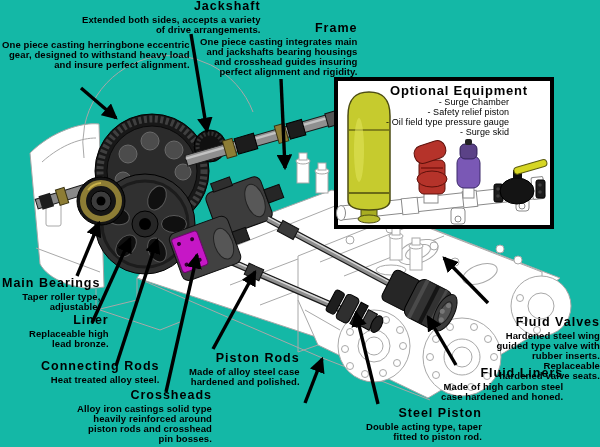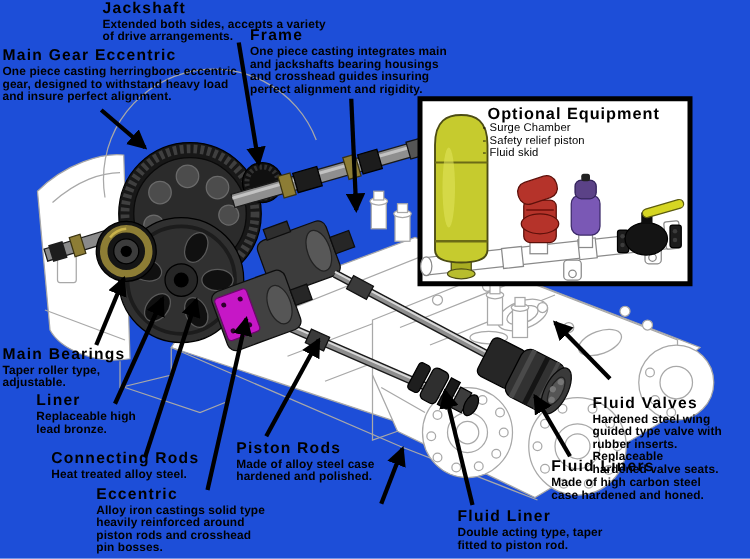--- a/index.html
+++ b/index.html
@@ -1,17 +1,17 @@
 <!DOCTYPE html>
 <html><head>
 <meta charset="utf-8">
 <style>
   html,body{margin:0;padding:0;background:#fff;}
-  .stage{position:relative;width:600px;height:447px;background:#1d4ed8;overflow:hidden;
-         font-family:"Liberation Sans",sans-serif;}
+  .stage{position:relative;width:600px;height:447px;background:#14b8a6;overflow:hidden;
+         font-family:"Liberation Sans",sans-serif;text-align:right;}
   .stage svg{position:absolute;left:0;top:0;z-index:1;}
   .label{position:absolute;z-index:2;color:#000;}
   .label .lt{font-weight:bold;font-size:12.5px;letter-spacing:1px;line-height:13px;white-space:nowrap;}
   .label .lb{font-weight:bold;font-size:9.5px;letter-spacing:0.1px;line-height:10px;
              white-space:pre-line;margin-top:2px;}
   .oe-title{position:absolute;z-index:2;font-weight:bold;font-size:13px;letter-spacing:0.8px;
             line-height:13px;white-space:nowrap;color:#000;}
   .oe-items{position:absolute;z-index:2;color:#000;}
   .oe-items div{font-weight:normal;font-size:9px;letter-spacing:0.1px;line-height:10px;white-space:nowrap;}
 </style>
@@ -300,21 +300,20 @@
     <line x1="488" y1="303" x2="444" y2="258" marker-end="url(#ah)"></line>
   </g>
 </svg>
 
   <div class="label" style="left:82px;top:0px">
     <div class="lt">Jackshaft</div>
     <div class="lb">Extended both sides, accepts a variety
 of drive arrangements.</div>
   </div>
   <div class="label" style="left:2px;top:38px">
-    <div class="lt">Main Gear Eccentric</div>
     <div class="lb">One piece casting herringbone eccentric
 gear, designed to withstand heavy load
 and insure perfect alignment.</div>
   </div>
   <div class="label" style="left:200px;top:22px">
     <div class="lt">Frame</div>
     <div class="lb">One piece casting integrates main
 and jackshafts bearing housings
 and crosshead guides insuring
 perfect alignment and rigidity.</div>
@@ -327,49 +326,50 @@
   <div class="label" style="left:29px;top:314px">
     <div class="lt">Liner</div>
     <div class="lb">Replaceable high
 lead bronze.</div>
   </div>
   <div class="label" style="left:41px;top:360px">
     <div class="lt">Connecting Rods</div>
     <div class="lb">Heat treated alloy steel.</div>
   </div>
   <div class="label" style="left:77px;top:389px">
-    <div class="lt">Eccentric</div>
+    <div class="lt">Crossheads</div>
     <div class="lb">Alloy iron castings solid type
 heavily reinforced around
 piston rods and crosshead
 pin bosses.</div>
   </div>
   <div class="label" style="left:189px;top:352px">
     <div class="lt">Piston Rods</div>
     <div class="lb">Made of alloy steel case
 hardened and polished.</div>
   </div>
   <div class="label" style="left:366px;top:407px">
-    <div class="lt">Fluid Liner</div>
+    <div class="lt">Steel Piston</div>
     <div class="lb">Double acting type, taper
 fitted to piston rod.</div>
   </div>
   <div class="label" style="left:441px;top:367px">
     <div class="lt">Fluid Liners</div>
     <div class="lb">Made of high carbon steel
 case hardened and honed.</div>
   </div>
   <div class="label" style="left:474px;top:316px">
     <div class="lt">Fluid Valves</div>
     <div class="lb">Hardened steel wing
 guided type valve with
 rubber inserts. Replaceable
 hardened valve seats.</div>
   </div>
 
   <div class="oe-title" style="left:390px;top:84px">Optional Equipment</div>
   <div class="oe-items" style="left:386px;top:97px">
     <div>- Surge Chamber</div>
     <div>- Safety relief piston</div>
-    <div>- Fluid skid</div>
+    <div>- Oil field type pressure gauge</div>
+    <div>- Surge skid</div>
   </div>
 
 </div>
 
 </body></html>

